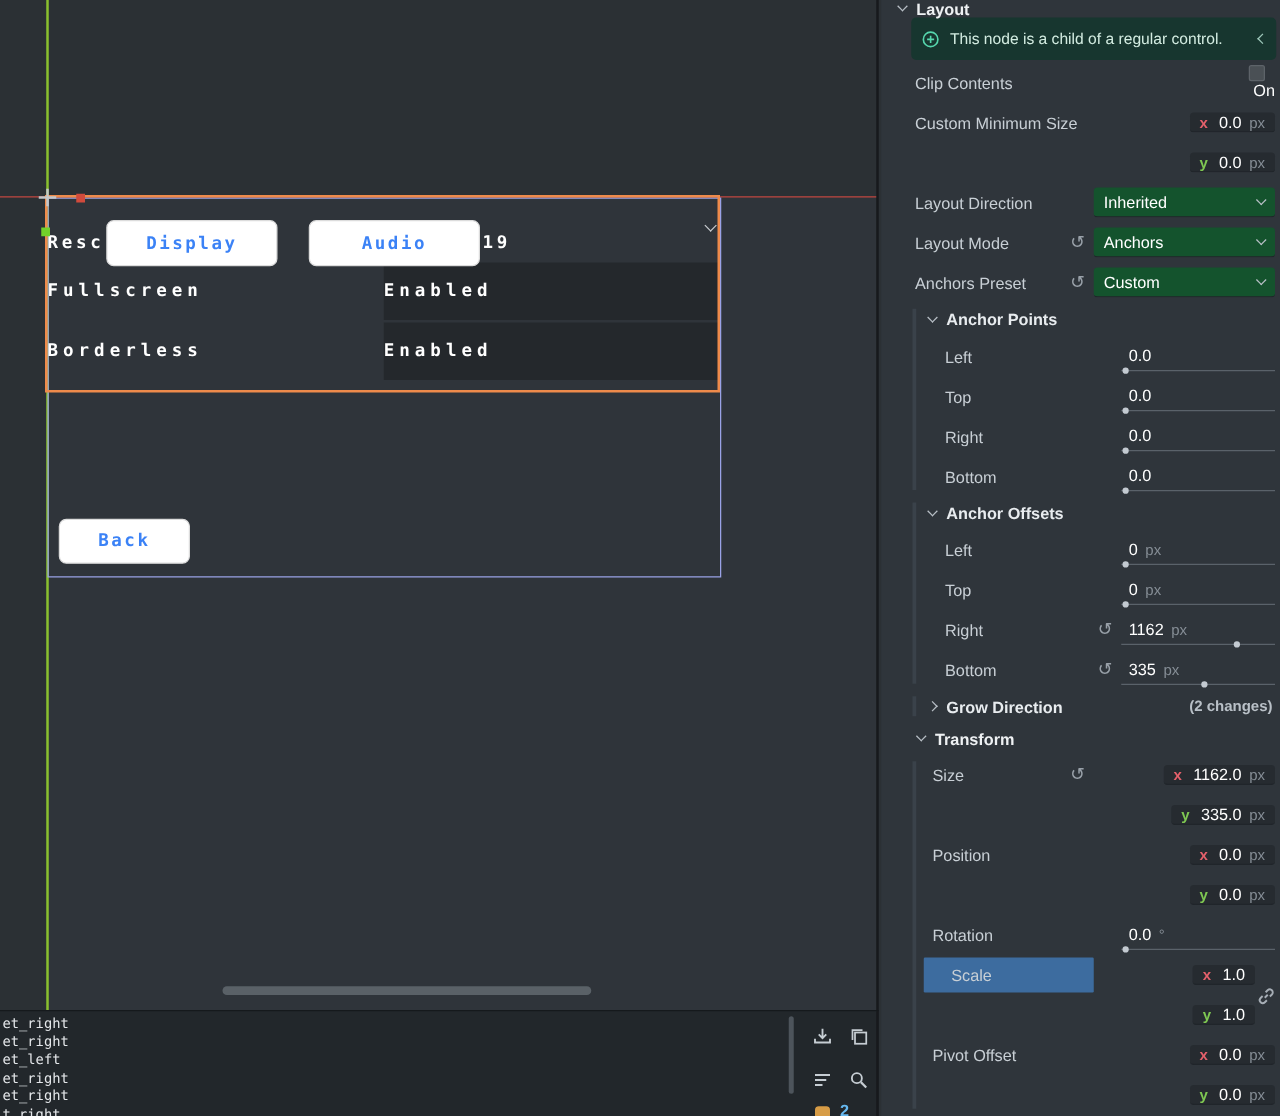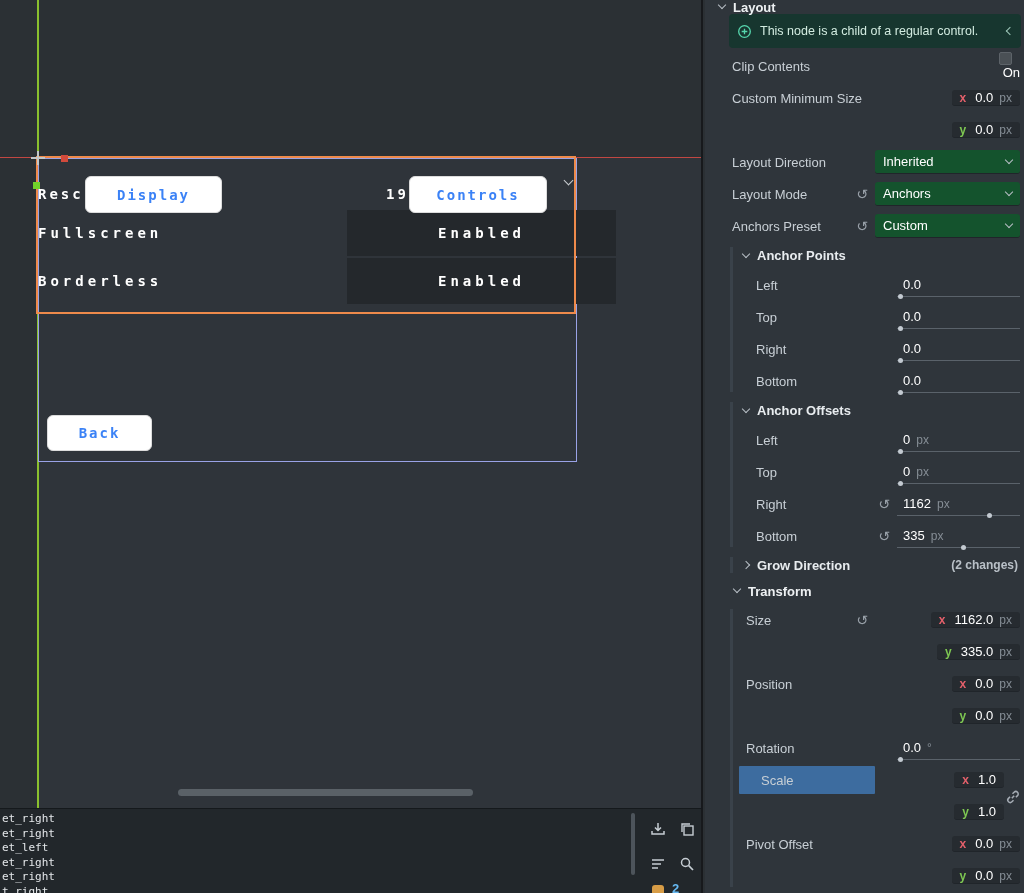--- a/index.html
+++ b/index.html
@@ -10,21 +10,21 @@
   #canvas { position:absolute; left:0; top:0; width:703px; height:808px;
             background:#2b3034; overflow:hidden; border-right:2px solid #17191c; }
   #view-inner { position:absolute; left:38px; top:158px; right:0; bottom:0; background:#2f343a; }
   .gline-v { position:absolute; left:37px; top:0; width:2px; height:808px; background:#9bd92e; opacity:.85; }
   .gline-h { position:absolute; left:0; top:157px; width:703px; height:1px; background:#d24a44; opacity:.9; }
   .rect-parent { position:absolute; left:38px; top:158px; width:539px; height:304px;
                  border:1px solid #9aa2e6; }
   .rect-sel { position:absolute; left:36px; top:156px; width:540px; height:158px;
               border:2px solid #ee8a4b; }
   .cell { position:absolute; left:307px; width:269px; height:46px; background:#24282c;
-          display:flex; align-items:center; justify-content:center;margin-left:40px; }
+          display:flex; align-items:center; justify-content:flex-start; }
   .pixeltext { font-family:"DejaVu Sans Mono", monospace; font-weight:bold; color:#fff;
                font-size:14px; letter-spacing:3px; white-space:nowrap; }
   .gbtn { position:absolute; height:37px; background:#fff; border:1px solid #dcdcdc; border-radius:6px;
           display:flex; align-items:center; justify-content:center;
           font-family:"DejaVu Sans Mono", monospace; font-weight:bold; font-size:14px;
           letter-spacing:2px; color:#3b82f6; }
   .glabel { position:absolute; height:46px; display:flex; align-items:center; }
   .crosshair { position:absolute; left:31px; top:151px; width:14px; height:14px; }
   .crosshair::before, .crosshair::after { content:''; position:absolute; background:#c3c7ca; }
   .crosshair::before { left:6px; top:0; width:2px; height:14px; }
@@ -116,22 +116,22 @@
     <span class="pixeltext">Resc</span>
   </div>
   <div class="glabel" style="left:386px; top:171px;">
     <span class="pixeltext">19</span>
   </div>
   <span class="chev down ddchev" style="border-color:#c9cdd1;"></span>
 
   <div class="gbtn" style="left:85px; top:176px; width:137px;">
     <span>Display</span>
   </div>
-  <div class="gbtn" style="left:409px; top:176px; width:138px;">
-    <span>Controls</span>
+  <div class="gbtn" style="left:247px; top:176px; width:137px;">
+    <span>Audio</span>
   </div>
 
   <div class="glabel" style="left:38px; top:210px;">
     <span class="pixeltext" style="letter-spacing:4px;">Fullscreen</span>
   </div>
   <div class="glabel" style="left:38px; top:258px;">
     <span class="pixeltext" style="letter-spacing:4px;">Borderless</span>
   </div>
 
   <div class="gbtn" style="left:47px; top:415px; width:105px; height:36px;">

